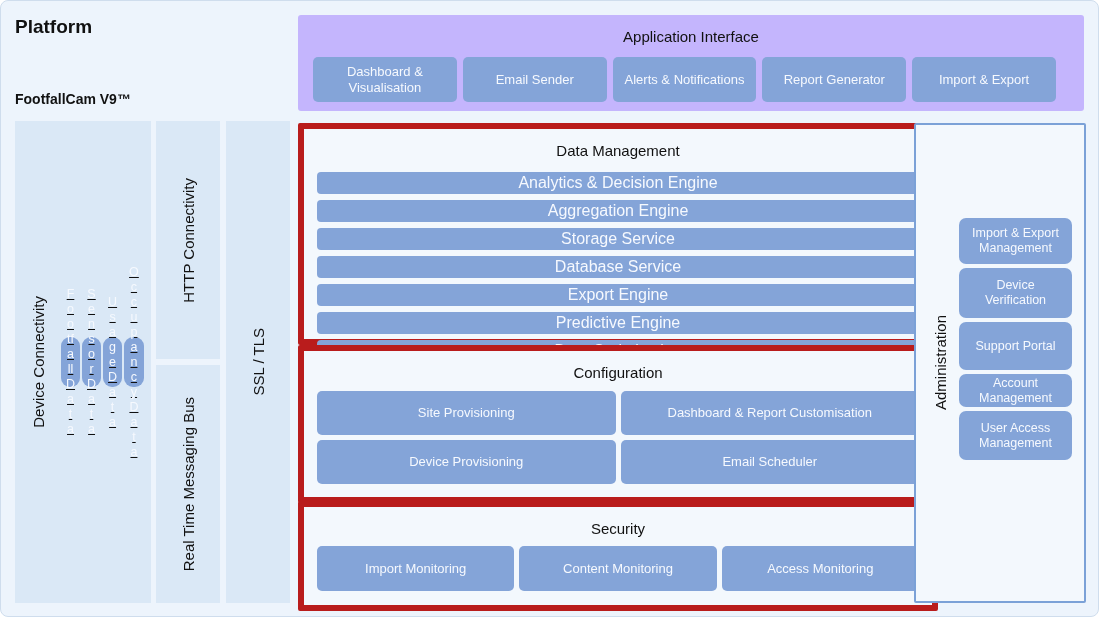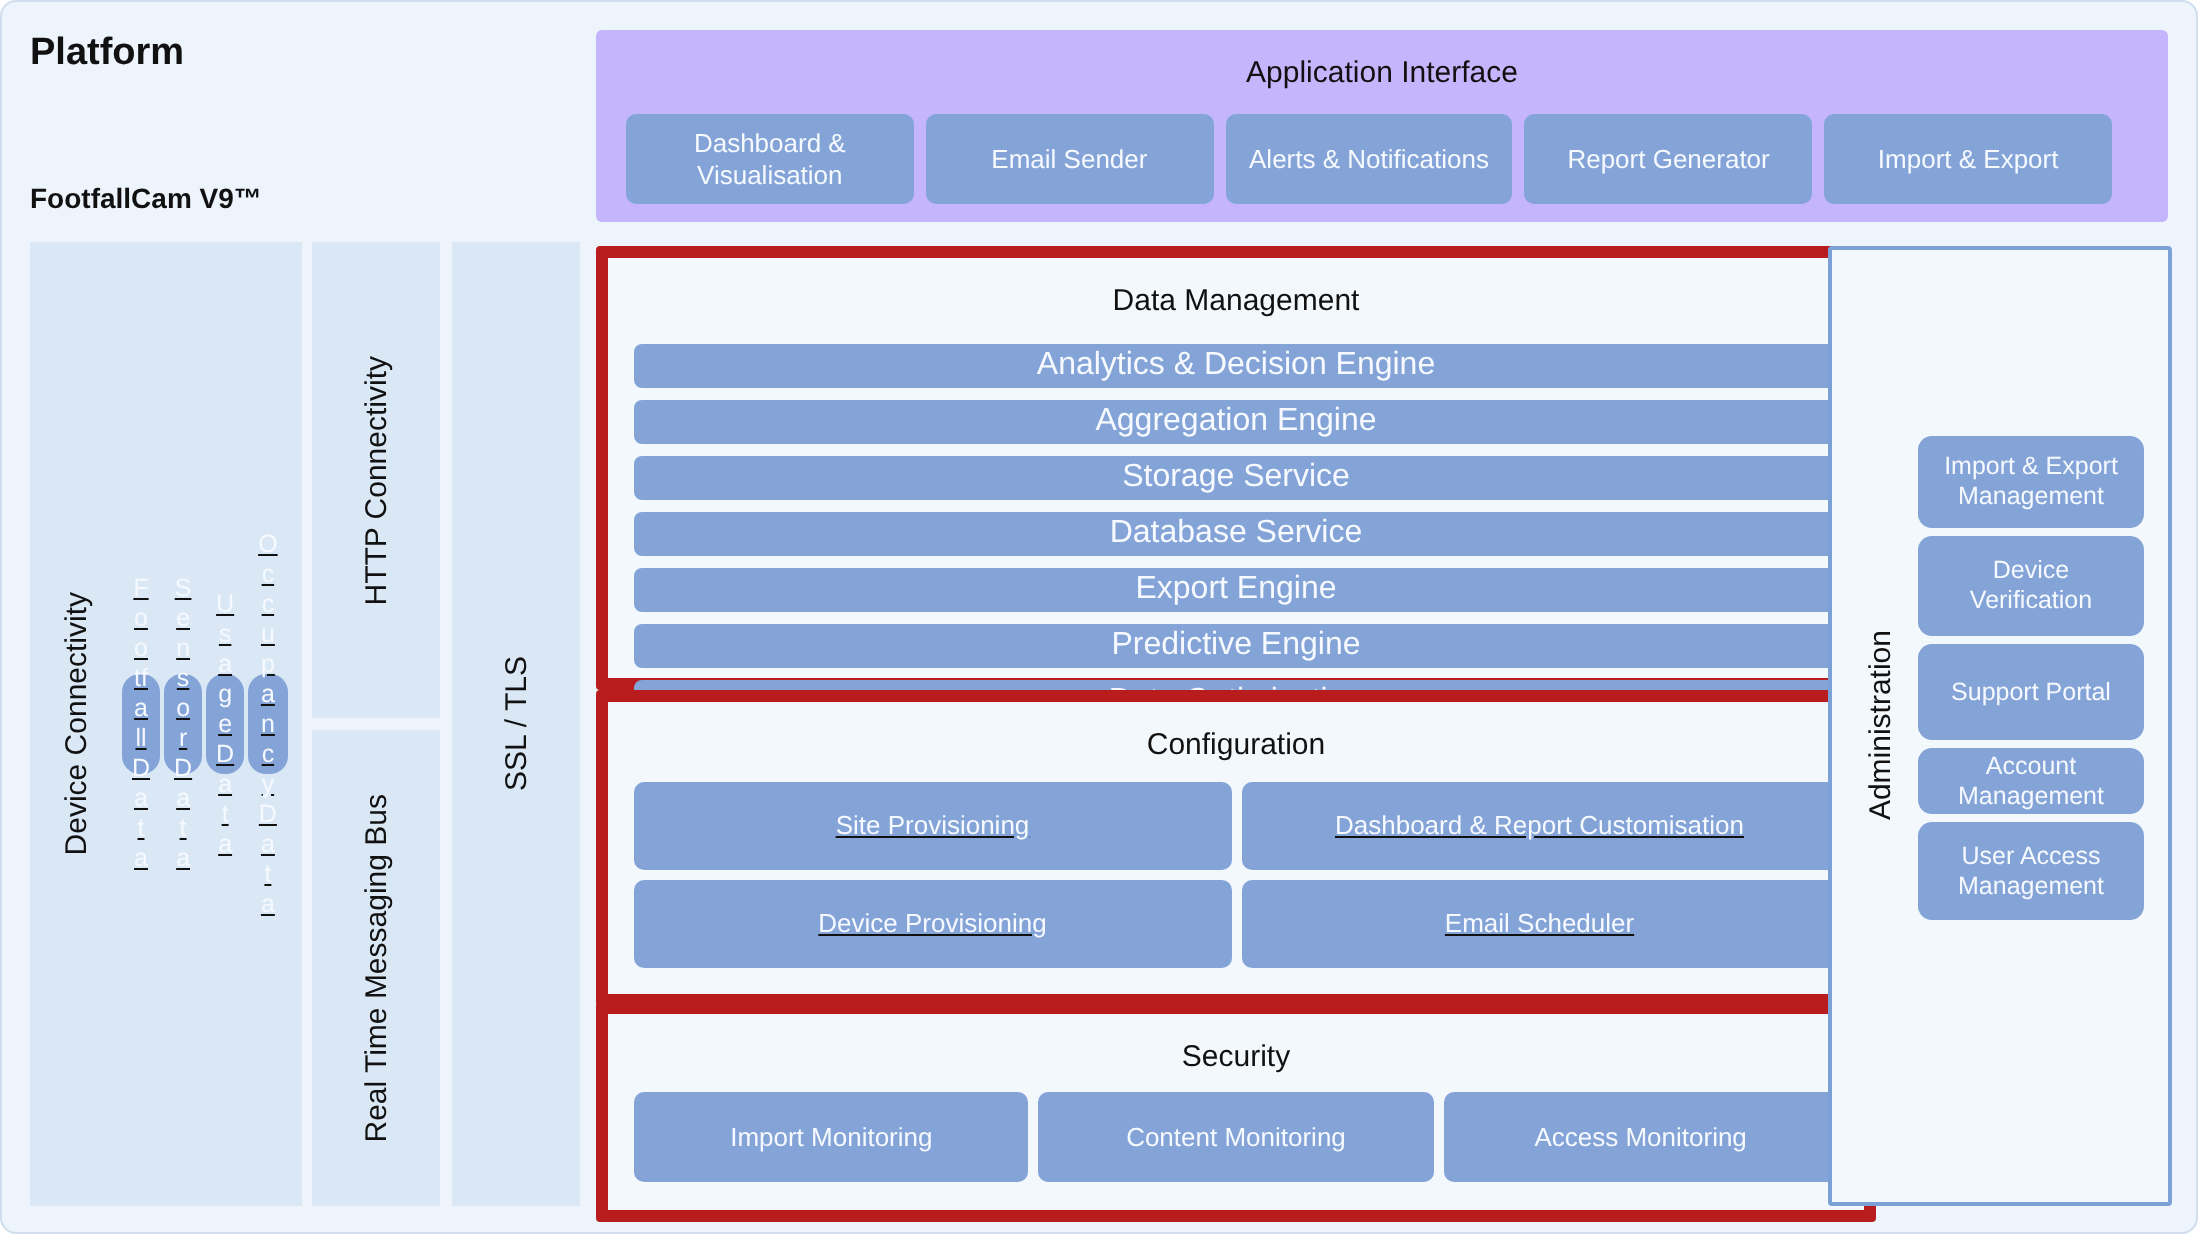--- a/index.html
+++ b/index.html
@@ -37,21 +37,21 @@
   
   .section{position:absolute;left:297px;width:604px;background:#f3f8fd;
     border:6px solid #b91c1c;border-radius:2px;padding-left:24px;}
   .sec-dm{top:122px;height:210px;}
   .sec-config{top:344px;height:146px;}
   .sec-security{top:500px;height:98px;}
   .sec-title{position:absolute;left:0;right:0;top:13px;text-align:center;font-size:15px;}
   .dm-rows{position:absolute;left:13px;right:13px;top:43px;display:flex;flex-direction:column;gap:6px;}
   .dm-row{height:22px;border-radius:4px;font-size:16px;}
   .cfg-grid{position:absolute;left:13px;right:13px;top:40px;display:grid;
-    grid-template-columns:1fr 1fr;grid-auto-rows:44px;gap:5px;text-decoration:underline;}
+    grid-template-columns:1fr 1fr;grid-auto-rows:44px;gap:5px;}
   .cfg-btn{font-size:13px;}
   .sec-grid{position:absolute;left:13px;right:13px;top:39px;display:grid;
     grid-template-columns:1fr 1fr 1fr;grid-auto-rows:45px;gap:5px;}
   .secu-btn{font-size:13px;}
 
   
   .admin{position:absolute;left:913px;top:122px;width:168px;height:476px;
     background:#f3f8fd;border:2px solid #7ba1d7;border-radius:2px;}
   .admin-label-area{position:absolute;left:6px;top:0;bottom:0;width:36px;
     display:flex;align-items:center;justify-content:center;}

